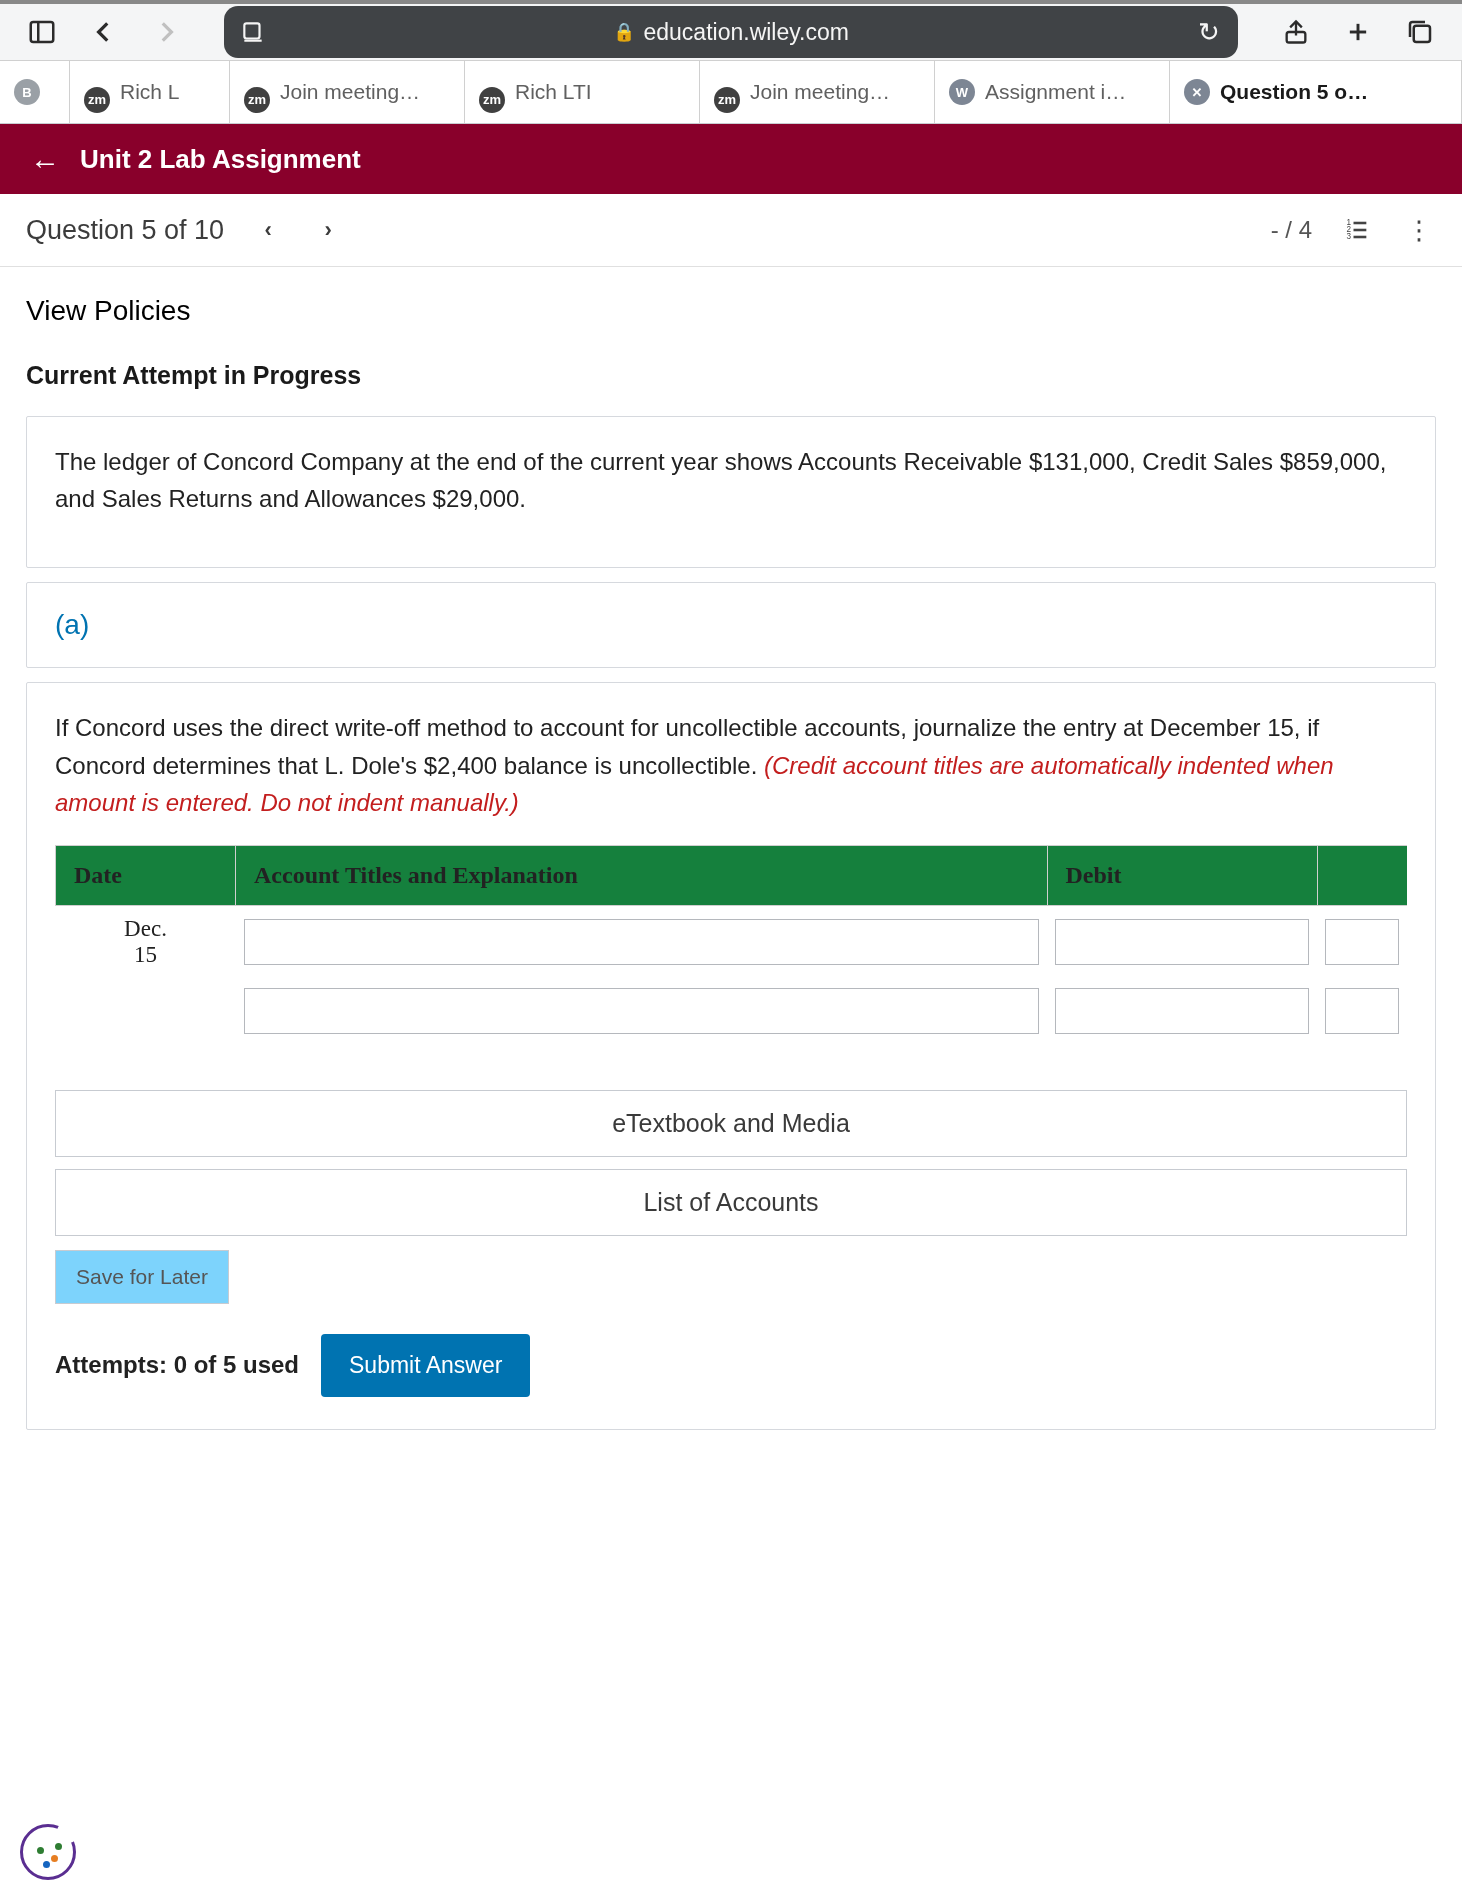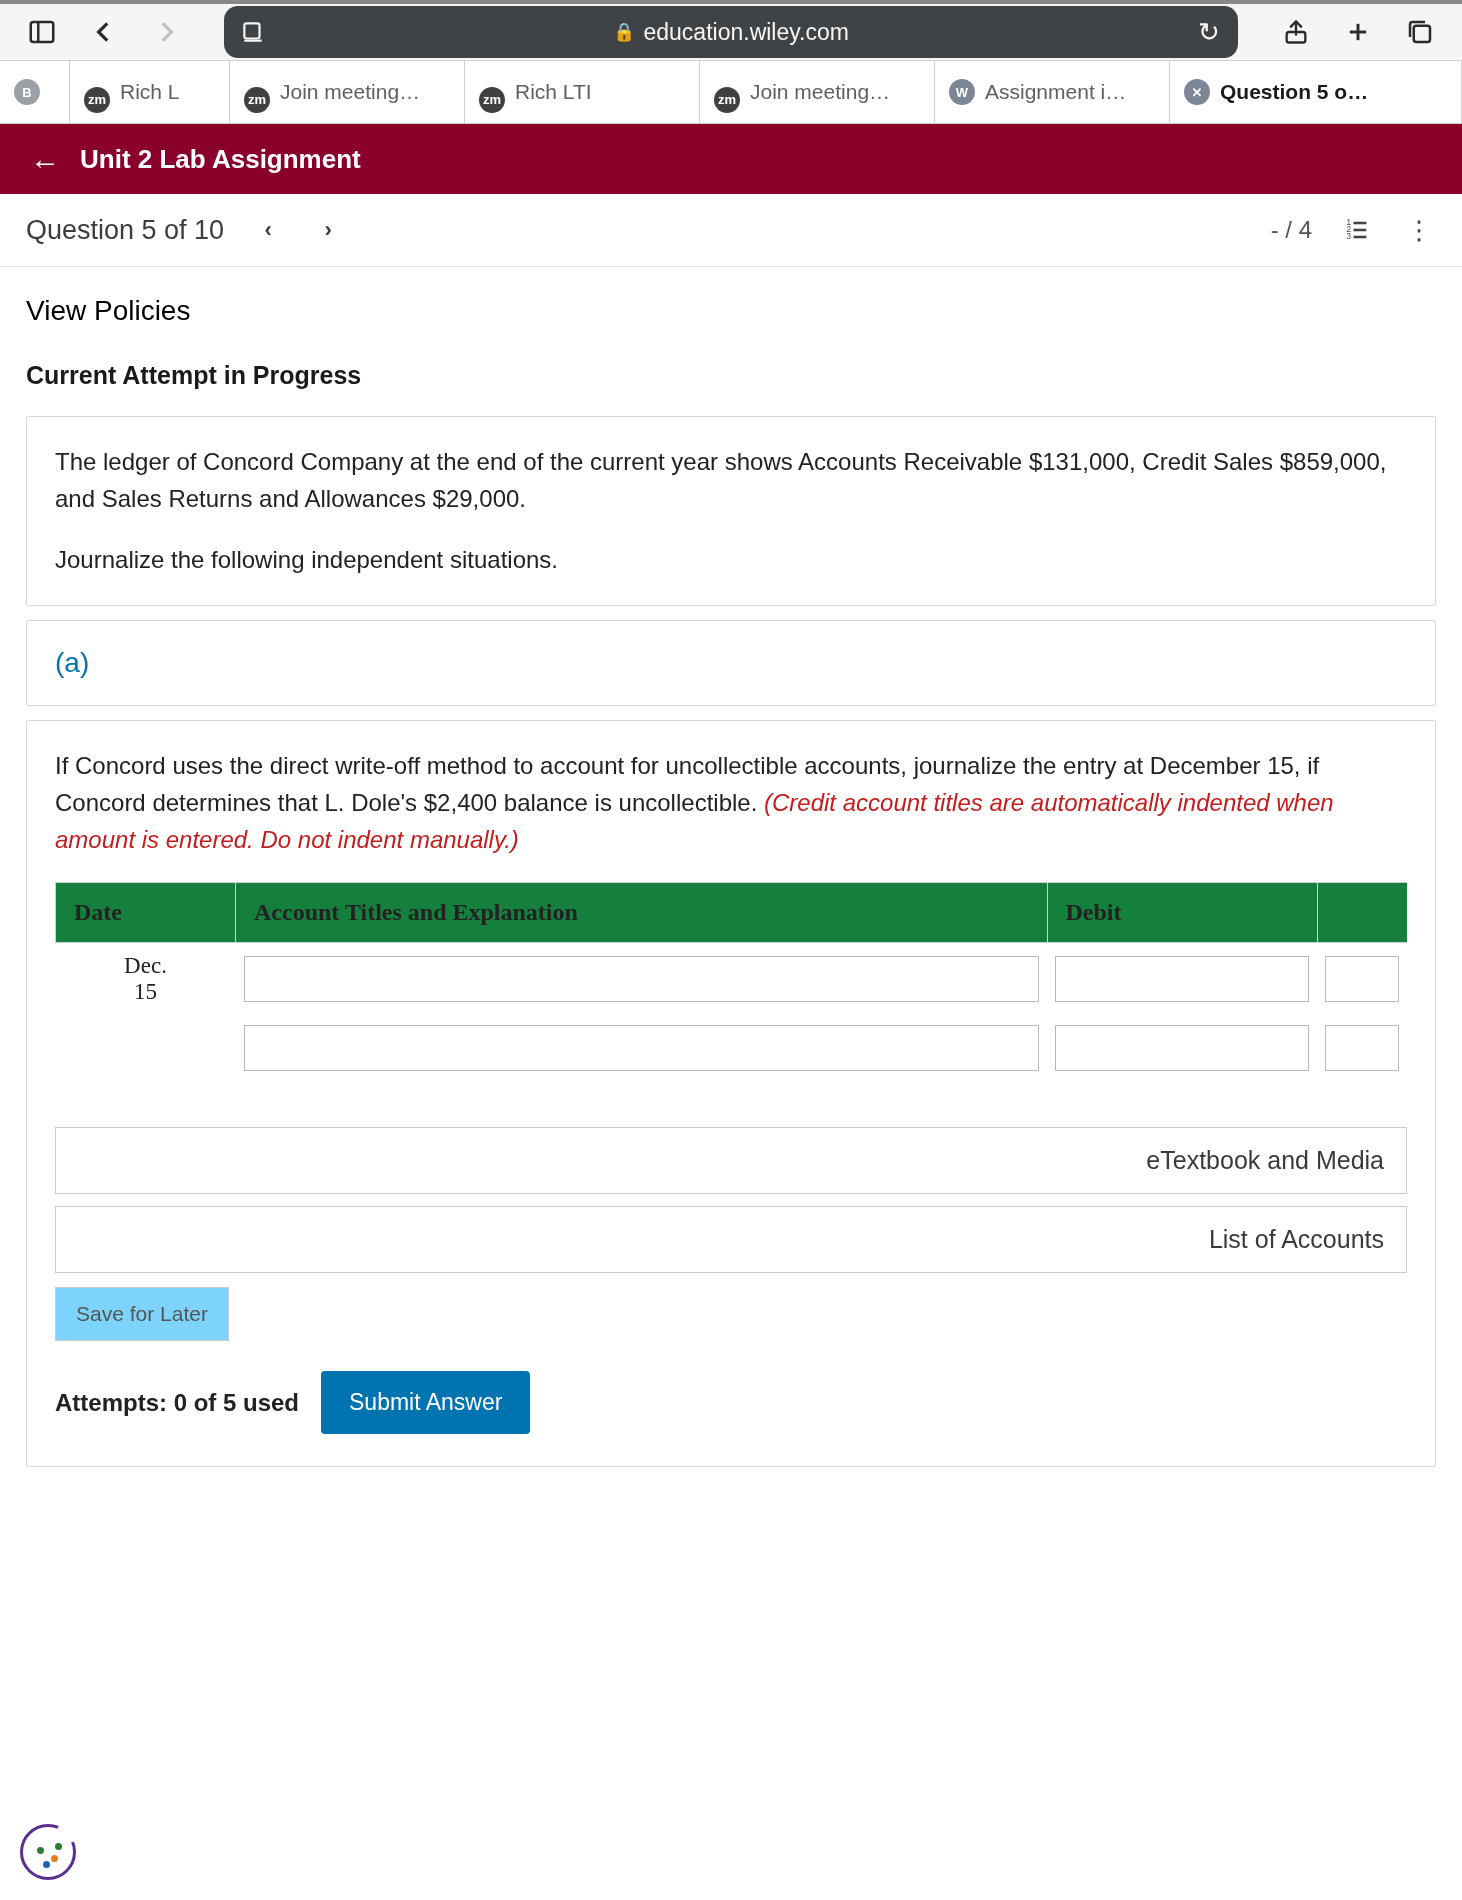--- a/index.html
+++ b/index.html
@@ -159,21 +159,21 @@
 }
 
 .res-btn {
   display:block;
   border:1px solid #c7cbd1;
   padding: 18px 22px;
   font-size: 25px;
   color:#3a3a3a;
   margin-bottom: 12px;
   background:#fff;
-  text-align:right;
+  text-align:center;
 }
 .save-later {
   border:1px solid #c7cbd1;
   padding: 14px 20px;
   font-size: 21px;
   color:#555;
   background:#7dd3fc;
   display:inline-block;
   margin-top:2px;
 }
@@ -319,21 +319,20 @@
   <span class="morebtn">⋮</span>
 </div>
 
 <div class="content">
   <div class="view-policies">View Policies</div>
   <div class="attempt-heading">Current Attempt in Progress</div>
 
   <div class="card">
     <div class="card-pad problem-text">
       <p>The ledger of Concord Company at the end of the current year shows Accounts Receivable $131,000, Credit Sales $859,000, and Sales Returns and Allowances $29,000.</p>
-      <p style="margin-bottom:0">Journalize the following independent situations.</p>
     </div>
   </div>
 
   <div class="card">
     <div class="card-pad">
       <span class="part-label">(a)</span>
     </div>
   </div>
 
   <div class="card">

